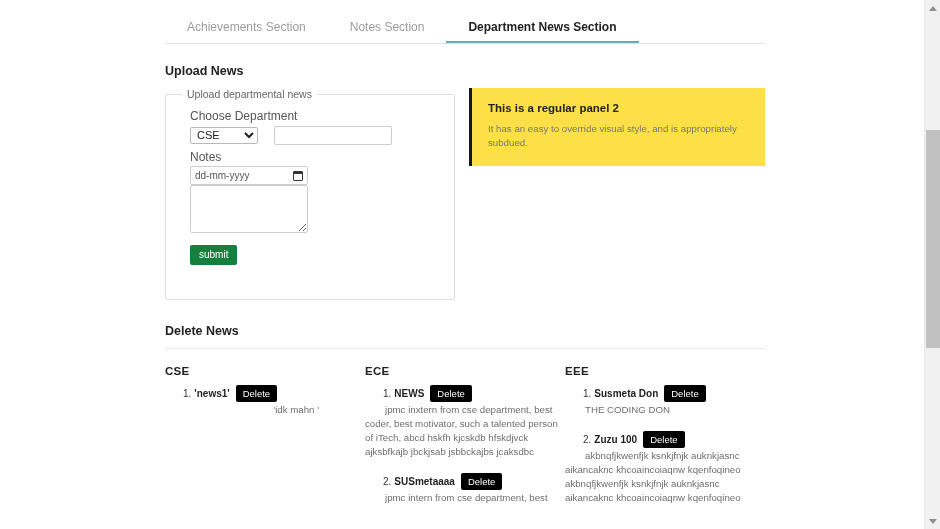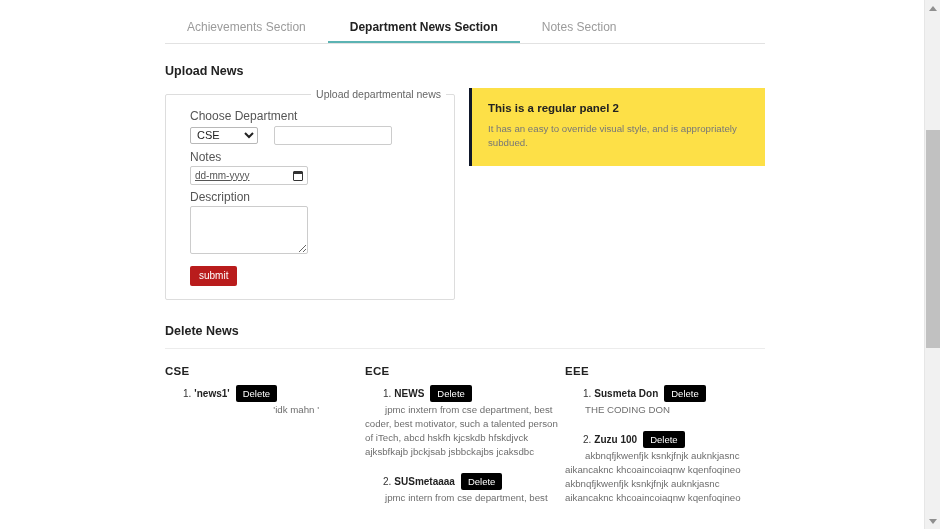--- a/index.html
+++ b/index.html
@@ -91,21 +91,20 @@
     margin: 0;
     padding: 4px 12px 16px 12px;
     height: 212px;
     box-sizing: border-box;
   }
   fieldset.upload-box legend {
     font-size: 10.5px;
     color: #666666;
     padding: 0 5px;
     margin-left: 4px;
-    text-align: right;
   }
 
   .field-label {
     font-size: 12px;
     color: #555555;
     margin: 6px 0 2px 12px;
     display: block;
     line-height: 13px;
   }
 
@@ -146,21 +145,20 @@
     background: #fff;
     display: flex;
     align-items: center;
     justify-content: space-between;
     padding: 0 4px;
   }
   .date-placeholder {
     font-size: 10px;
     color: #555;
     line-height: 12px;
-    text-decoration: underline;
   }
   .cal-icon {
     width: 10px; height: 10px;
     border: 1.3px solid #333;
     border-radius: 1px;
     position: relative;
     box-sizing: border-box;
   }
   .cal-icon::before {
     content: "";
@@ -178,21 +176,21 @@
     border-radius: 2px;
     box-sizing: border-box;
     resize: both;
     font-family: "Liberation Sans", sans-serif;
     font-size: 10px;
     display: block;
   }
 
   button.submit-btn {
     margin: 12px 0 0 12px;
-    background: #b91c1c;
+    background: #15803d;
     color: #ffffff;
     border: none;
     border-radius: 2px;
     font-size: 10px;
     font-family: "Liberation Sans", sans-serif;
     padding: 4px 9px;
     cursor: pointer;
     line-height: 12px;
   }
 
@@ -323,22 +321,22 @@
 </style>
 </head>
 <body>
 
 <div id="viewport">
   <div id="content">
 
 
     <div class="tabs">
       <div class="tab">Achievements Section</div>
+      <div class="tab">Notes Section</div>
       <div class="tab active">Department News Section</div>
-      <div class="tab">Notes Section</div>
     </div>
 
     <div class="section-heading">Upload News</div>
 
     <div class="row2">
 
       <div class="col-left">
         <fieldset class="upload-box">
           <legend>Upload departmental news</legend>
 
@@ -348,21 +346,20 @@
           </select>
 
           <input class="text-input" type="text" placeholder="" style="">
 
           <label class="field-label">Notes</label>
           <div class="date-wrap">
             <span class="date-placeholder">dd-mm-yyyy</span>
             <span class="cal-icon"></span>
           </div>
 
-          <label class="field-label">Description</label>
           <textarea class="desc-input" style=""></textarea>
 
           <button class="submit-btn">submit</button>
         </fieldset>
       </div>
 
       <div class="col-right">
         <div class="panel">
           <div class="panel-title">This is a regular panel 2</div>
           <div class="panel-body">It has an easy to override visual style, and is appropriately subdued.</div>

